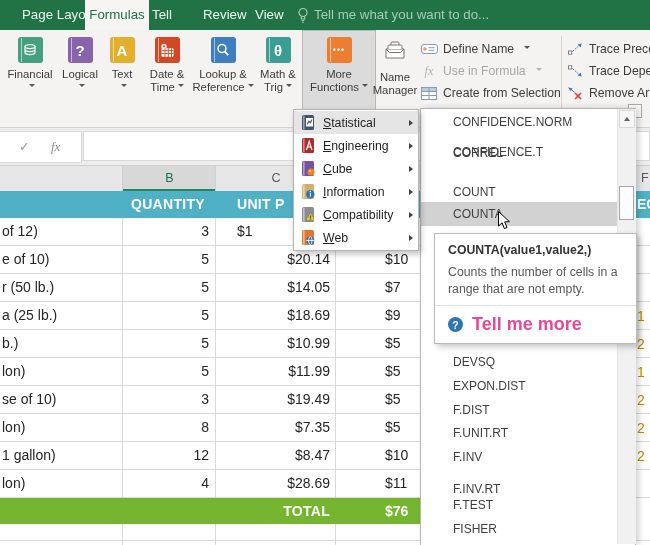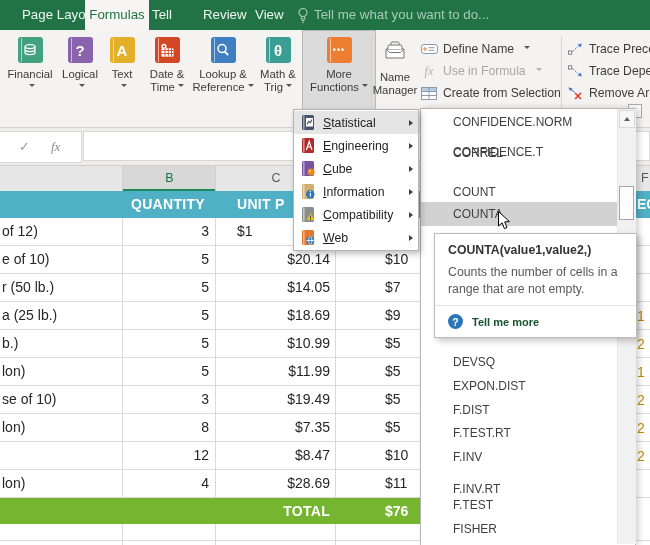--- a/index.html
+++ b/index.html
@@ -83,21 +83,21 @@
 
   
   .tip{position:absolute;left:434px;top:233px;width:203px;background:#fff;border:1px solid #bcbcbc;
        box-shadow:3px 3px 6px rgba(0,0,0,.22);z-index:6;padding:9px 11px 8px 13px;box-sizing:border-box}
   .tiptitle{font-size:12.3px;font-weight:bold;color:#333;margin-bottom:7px}
   .tipbody{font-size:12.3px;color:#595959;line-height:16.5px;width:178px}
   .tiphr{border:none;border-top:1px solid #e2e2e2;margin:8px -11px 8px -13px}
   .tipfoot{display:flex;align-items:center}
   .qicon{width:15px;height:15px;border-radius:50%;background:#2e75b6;color:#fff;font-size:10.5px;font-weight:bold;
          display:flex;align-items:center;justify-content:center}
-  .tiplink{margin-left:9px;font-size:11px;font-weight:bold;color:#14532d}
+  .tiplink{margin-left:9px;font-size:18px;font-weight:bold;color:#ec4899}
 
   .cursor{position:absolute;left:497px;top:210px;z-index:9}
 </style>
 </head>
 <body>
 
 <div class="stage">
 
   <div class="tabbar">
     <span class="tab" style="left:22px">Page Layout</span>
@@ -324,20 +324,21 @@
       <span class="cp">$19.49</span>
       <span class="ct">$5</span>
     </div>
     <div class="srow" style="top:223px">
       <span class="ca">lon)</span>
       <span class="cq">8</span>
       <span class="cp">$7.35</span>
       <span class="ct">$5</span>
     </div>
     <div class="srow" style="top:251px">
+      <span class="ca">1 gallon)</span>
       <span class="cq">12</span>
       <span class="cp">$8.47</span>
       <span class="ct">$10</span>
     </div>
     <div class="srow" style="top:279px">
       <span class="ca">lon)</span>
       <span class="cq">4</span>
       <span class="cp">$28.69</span>
       <span class="ct">$11</span>
     </div>
@@ -359,21 +360,21 @@
   <div class="lpanel">
     <div class="lsel"></div>
     <span class="litem" style="top:1px">CONFIDENCE.NORM</span>
     <span class="litem" style="top:31px">CONFIDENCE.T</span>
     <span class="litem" style="top:32px">CORREL</span>
     <span class="litem" style="top:71px">COUNT</span>
     <span class="litem" style="top:93px">COUNTA</span>
     <span class="litem" style="top:241px">DEVSQ</span>
     <span class="litem" style="top:265px">EXPON.DIST</span>
     <span class="litem" style="top:289px">F.DIST</span>
-    <span class="litem" style="top:312px">F.TEST.RT</span>
+    <span class="litem" style="top:312px">F.UNIT.RT</span>
     <span class="litem" style="top:336px">F.INV</span>
     <span class="litem" style="top:368px">F.INV.RT</span>
     <span class="litem" style="top:384px">F.TEST</span>
     <span class="litem" style="top:408px">FISHER</span>
     <div class="sbar">
       <div class="sup">
           <span class="suptri"></span>
         </div>
       <div class="sthumb"></div>
     </div>

